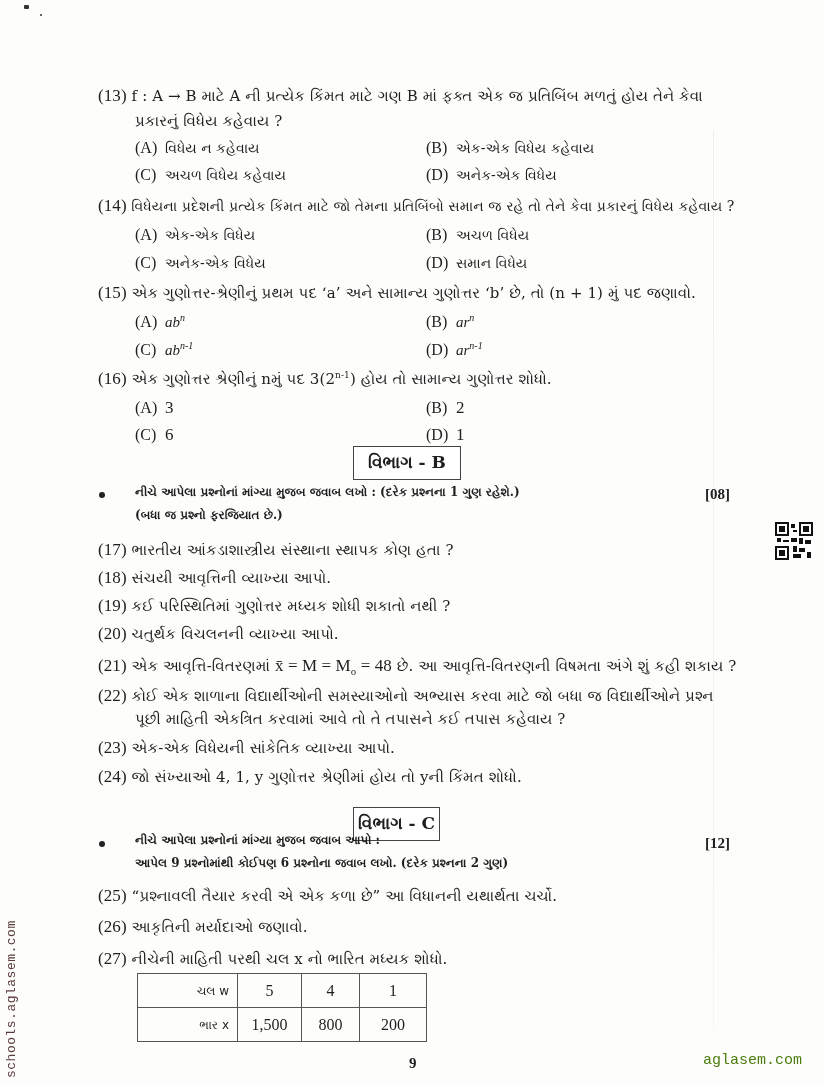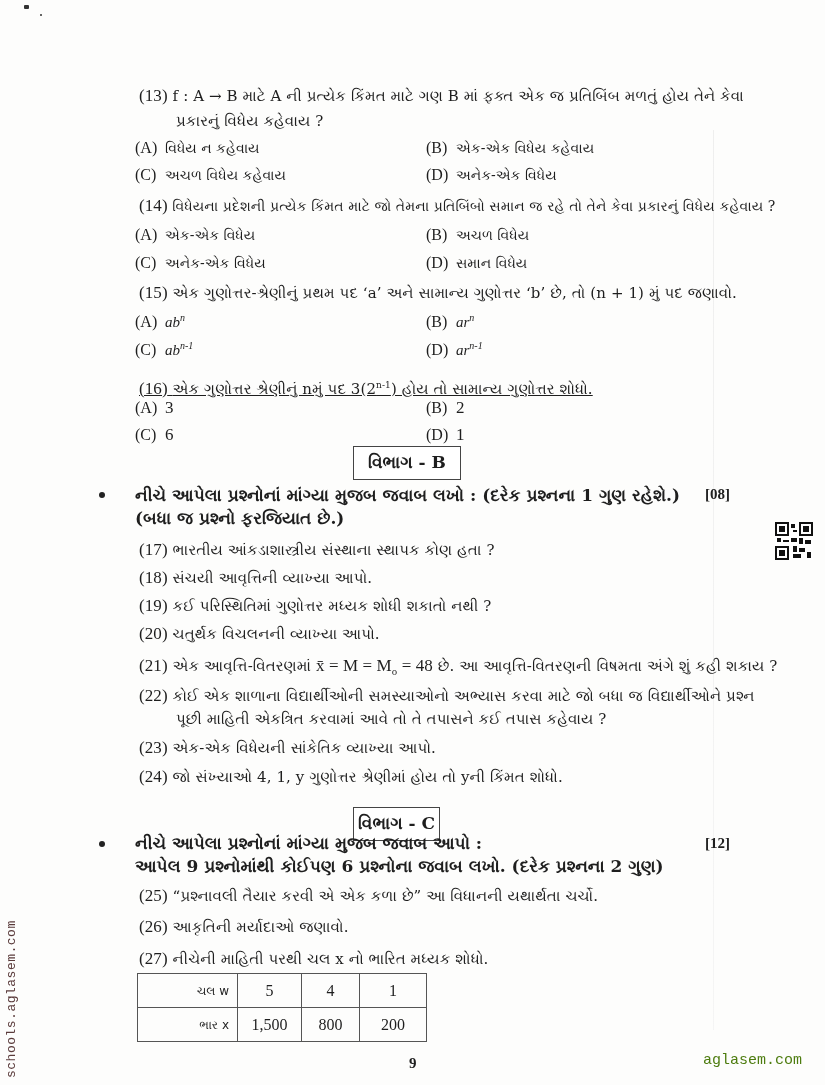--- a/index.html
+++ b/index.html
@@ -1,28 +1,28 @@
 <!DOCTYPE html>
 <html><head>
 <meta charset="utf-8">
 <style>
   * { margin: 0; padding: 0; box-sizing: border-box; }
   html, body { width: 825px; height: 1085px; background: #fdfdfc; overflow: hidden; }
   body { position: relative; font-family: "DejaVu Serif", "Liberation Serif", serif; color: #1e1e1e; }
   .page { position: absolute; left: 0; top: 0; width: 825px; height: 1085px; }
   .abs { position: absolute; white-space: nowrap; }
-  .q { font-size: 15px; letter-spacing: 0.1px; margin-left: 41px; }
+  .q { font-size: 15px; letter-spacing: 0.1px; }
   .qn { font-family: "Liberation Serif", serif; font-size: 17px; }
   .opt { font-size: 14px; }
   .optl { font-family: "Liberation Serif", serif; font-size: 16px; display: inline-block; width: 30px; }
   .math { font-family: "Liberation Serif", serif; font-style: italic; font-size: 15px; }
   .secbox { position: absolute; border: 1.5px solid #444; background: #fff; text-align: center; font-size: 17px; font-weight: bold; height: 34px; line-height: 30px; }
   .bullet { position: absolute; width: 6px; height: 6px; background: #222; border-radius: 50%; }
   .marks { font-family: "Liberation Serif", serif; font-weight: bold; font-size: 15px; }
-  .instr { font-size: 17px; font-weight: bold; }
+  .instr { font-size: 12px; font-weight: bold; }
   table.dt { position: absolute; border-collapse: collapse; font-family: "Liberation Serif", serif; font-size: 16px; }
   table.dt td { border: 1.5px solid #555; height: 34px; text-align: center; padding: 0 6px; }
   table.dt td.lbl { font-family: "DejaVu Sans", sans-serif; font-size: 12px; text-align: right; width: 100px; padding-right: 8px; }
   .wm-side { position: absolute; left: 4px; top: 1078px; transform: rotate(-90deg); transform-origin: left top; font-family: "Liberation Mono", monospace; font-size: 13px; color: #5a3b3b; letter-spacing: 0.5px; }
   .wm-br { position: absolute; left: 703px; top: 1052px; font-family: "Liberation Mono", monospace; font-size: 15px; color: #4d7c0f; }
   .pageno { position: absolute; left: 409px; top: 1055px; font-family: "Liberation Serif", serif; font-weight: bold; font-size: 15px; }
   .qr { position: absolute; left: 775px; top: 522px; width: 38px; height: 38px; background: #fff; }
   .qr svg { display: block; }
   .speck { position: absolute; background: #333; border-radius: 1px; }
   .scanline { position: absolute; left: 713px; top: 130px; width: 1px; height: 900px; background: linear-gradient(#e8e8e8, #f1f1f1); opacity: 0.7; }
@@ -57,21 +57,21 @@
 
   <div class="abs q" style="left:98px;top:283px;">
     <span class="qn">(15)</span>
     <span>એક ગુણોત્તર-શ્રેણીનું પ્રથમ પદ ‘a’ અને સામાન્ય ગુણોત્તર ‘b’ છે, તો (n + 1) મું પદ જણાવો.</span>
   </div>
   <div class="abs opt" style="left:135px;top:312px;"><span class="optl">(A)</span><span class="math">ab</span><sup class="math" style="font-size:10px;">n</sup></div>
   <div class="abs opt" style="left:426px;top:312px;"><span class="optl">(B)</span><span class="math">ar</span><sup class="math" style="font-size:10px;">n</sup></div>
   <div class="abs opt" style="left:135px;top:340px;"><span class="optl">(C)</span><span class="math">ab</span><sup class="math" style="font-size:10px;">n-1</sup></div>
   <div class="abs opt" style="left:426px;top:340px;"><span class="optl">(D)</span><span class="math">ar</span><sup class="math" style="font-size:10px;">n-1</sup></div>
 
-  <div class="abs q" style="left:98px;top:379px;text-decoration:underline;">
+  <div class="abs q" style="left:98px;top:369px;">
     <span class="qn">(16)</span>
     <span>એક ગુણોત્તર શ્રેણીનું nમું પદ 3(2</span><sup style="font-size:9px;">n-1</sup><span>) હોય તો સામાન્ય ગુણોત્તર શોધો.</span>
   </div>
   <div class="abs opt" style="left:135px;top:398px;"><span class="optl">(A)</span><span class="qn">3</span></div>
   <div class="abs opt" style="left:426px;top:398px;"><span class="optl">(B)</span><span class="qn">2</span></div>
   <div class="abs opt" style="left:135px;top:425px;"><span class="optl">(C)</span><span class="qn">6</span></div>
   <div class="abs opt" style="left:426px;top:425px;"><span class="optl">(D)</span><span class="qn">1</span></div>
 
   <div class="secbox" style="left:353px;top:446px;width:108px;">વિભાગ - B</div>
   <div class="bullet" style="left:99px;top:492px;"></div>

